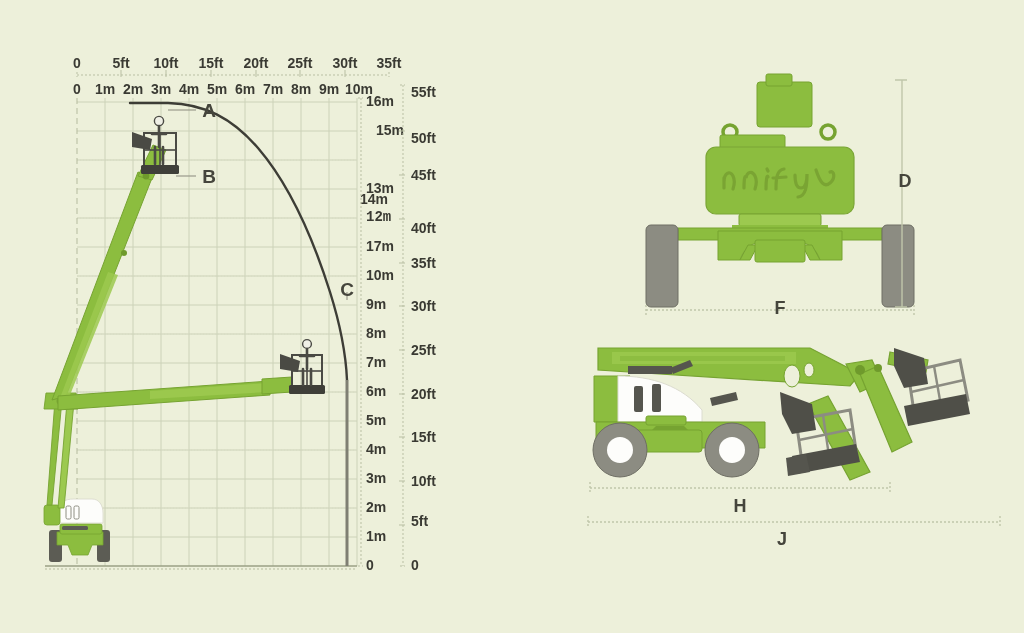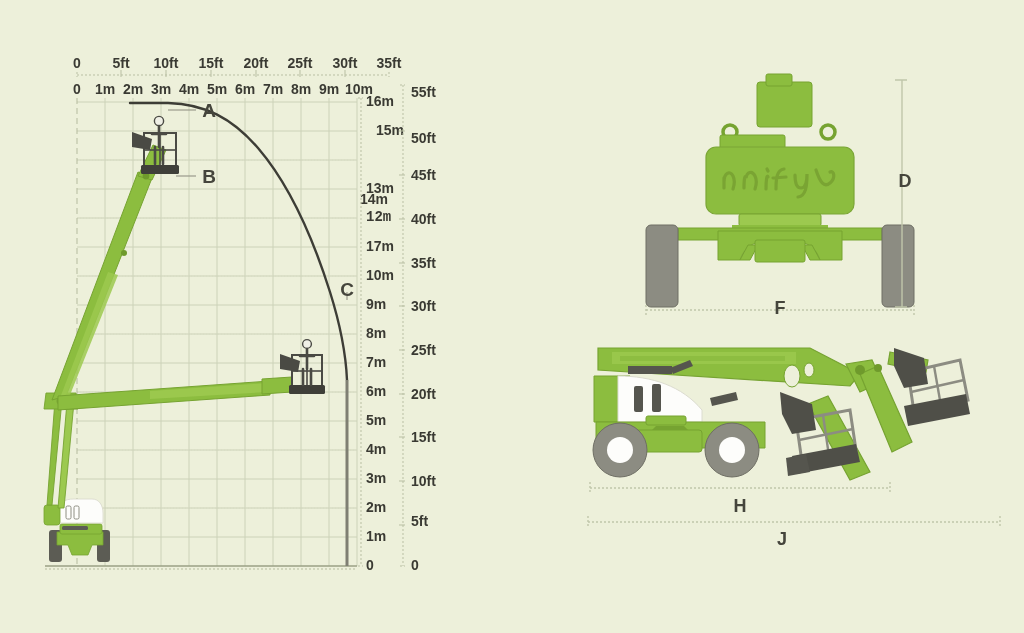--- a/index.html
+++ b/index.html
@@ -95,21 +95,21 @@
       <span class="vtick-lbl nosel" style="left:366px;top:478px;">3m</span>
       <span class="vtick-lbl nosel" style="left:366px;top:507px;">2m</span>
       <span class="vtick-lbl nosel" style="left:366px;top:536px;">1m</span>
       <span class="vtick-lbl nosel" style="left:366px;top:565px;">0</span>
     </div>
 
     <div class="abs" style="left:0;top:0;width:460px;height:633px;">
       <span class="vtick-lbl nosel" style="left:411px;top:92px;">55ft</span>
       <span class="vtick-lbl nosel" style="left:411px;top:138px;">50ft</span>
       <span class="vtick-lbl nosel" style="left:411px;top:175px;">45ft</span>
-      <span class="vtick-lbl nosel" style="left:411px;top:219px;">40ft</span>
+      <span class="vtick-lbl nosel" style="left:411px;top:228px;">40ft</span>
       <span class="vtick-lbl nosel" style="left:411px;top:263px;">35ft</span>
       <span class="vtick-lbl nosel" style="left:411px;top:306px;">30ft</span>
       <span class="vtick-lbl nosel" style="left:411px;top:350px;">25ft</span>
       <span class="vtick-lbl nosel" style="left:411px;top:394px;">20ft</span>
       <span class="vtick-lbl nosel" style="left:411px;top:437px;">15ft</span>
       <span class="vtick-lbl nosel" style="left:411px;top:481px;">10ft</span>
       <span class="vtick-lbl nosel" style="left:411px;top:521px;">5ft</span>
       <span class="vtick-lbl nosel" style="left:411px;top:565px;">0</span>
     </div>
 

